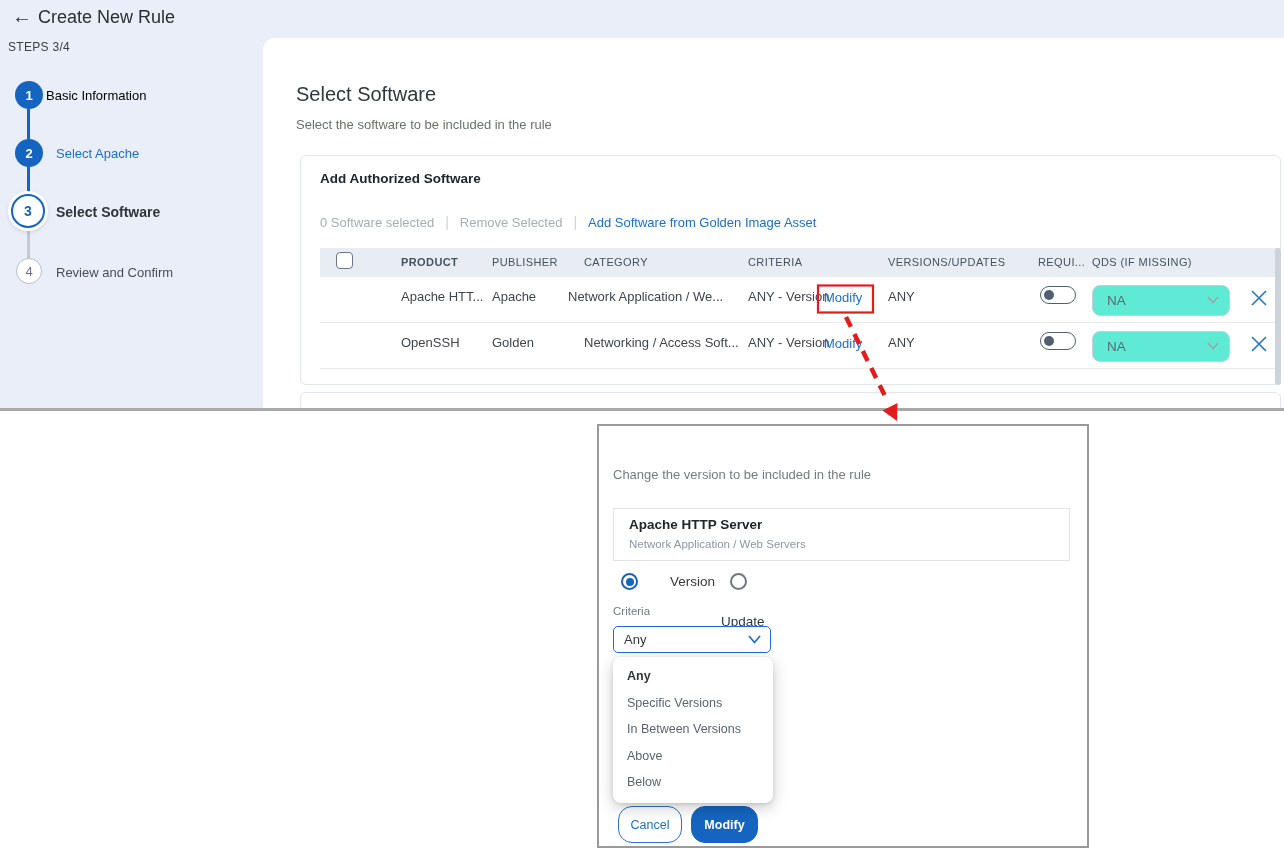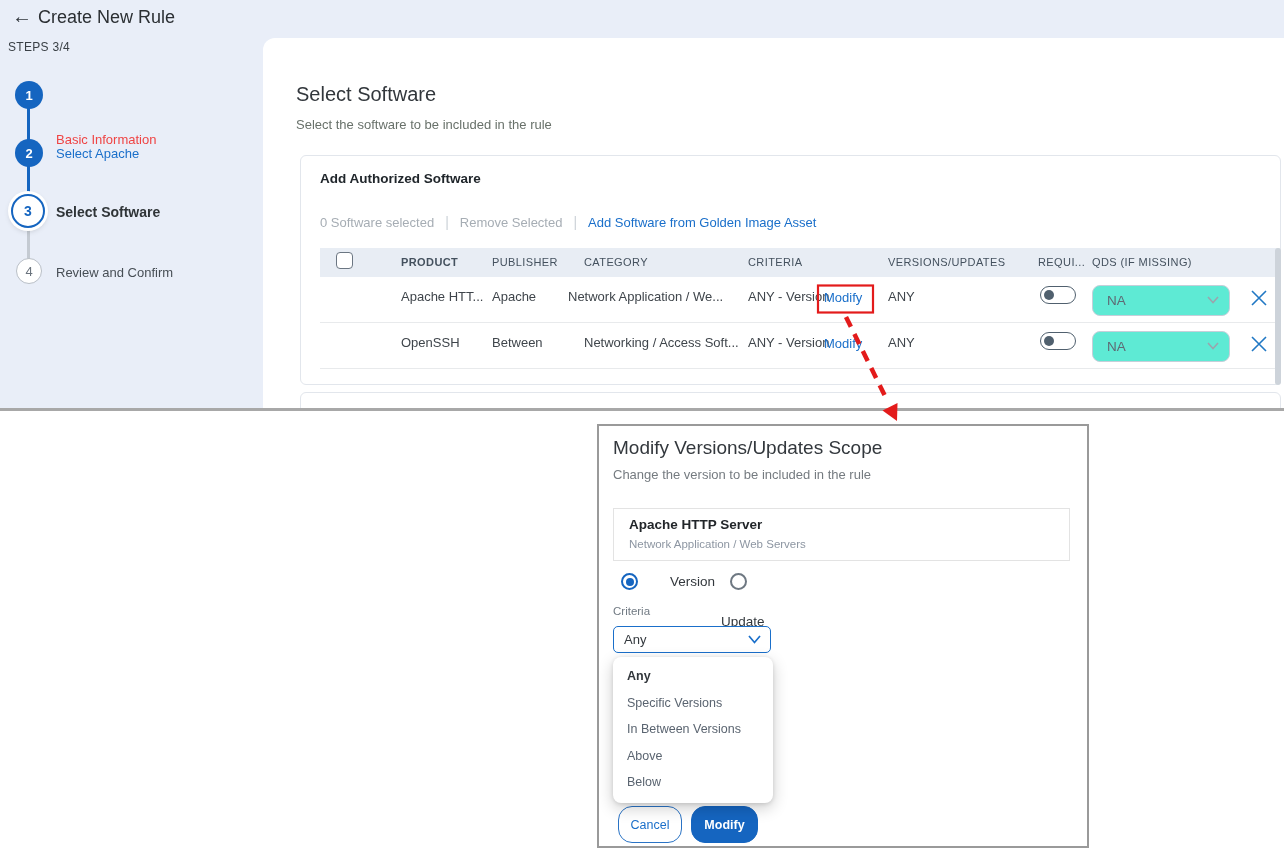--- a/index.html
+++ b/index.html
@@ -19,21 +19,21 @@
   
   .step-line { width:3px; }
   .line-blue { left:27px; top:95px; height:117px; background:#1565c0; }
   .line-gray { left:27px; top:212px; height:60px; background:#c4cad2; }
   .step-circle { border-radius:50%; display:flex; align-items:center; justify-content:center; font-weight:700; cursor:pointer; }
   .circle-filled { width:28px; height:28px; background:#1565c0; color:#fff; font-size:13px; }
   .c1 { left:15px; top:81px; } .c2 { left:15px; top:139px; }
   .circle-current { left:11px; top:194px; width:34px; height:34px; background:#fff; border:2px solid #1565c0; color:#1565c0; font-size:14px; box-shadow:0 0 0 3px #fff, 0 2px 6px rgba(0,0,0,.25); }
   .circle-future { left:16px; top:258px; width:26px; height:26px; background:#fff; border:1px solid #b9bfc7; color:#6a737d; font-size:13px; font-weight:400; }
   .step-label { font-size:13px; cursor:pointer; }
-  .sl1 { left:56px; top:88px; color:#ef4444;margin-top:44px; }
+  .sl1 { left:46px; top:88px; color:#000000; }
   .sl2 { left:56px; top:146px; color:#1a6fca; }
   .sl3 { left:56px; top:204px; color:#2f3437; font-weight:700; font-size:14px; }
   .sl4 { left:56px; top:265px; color:#474e55; }
 
   
   .page-title { left:296px; top:83px; font-size:20px; color:#32373c; font-weight:500; }
   .page-subtitle { left:296px; top:117px; font-size:13px; color:#68716a; }
 
   .sw-card { left:300px; top:155px; width:981px; height:230px; background:#fff; border:1px solid #e2e6ec; border-radius:6px; }
   .sw-card2 { left:300px; top:392px; width:981px; height:17px; background:#fff; border:1px solid #e2e6ec; border-radius:6px 6px 0 0; }
@@ -164,21 +164,21 @@
     <div class="x-btn" style="left:1249px; top:288px;">
       <svg width="20" height="20" viewBox="0 0 20 20">
           <path d="M3 3 L17 17 M17 3 L3 17" stroke="#2178c4" stroke-width="1.6" fill="none"></path>
         </svg>
     </div>
   </div>
   <div class="abs row-border" style="top:322px;"></div>
 
   <div>
     <div class="cell" style="left:401px; top:335px;">OpenSSH</div>
-    <div class="cell" style="left:492px; top:335px;">Between</div>
+    <div class="cell" style="left:492px; top:335px;">Golden</div>
     <div class="cell" style="left:584px; top:335px;">Networking / Access Soft...</div>
     <div class="cell" style="left:748px; top:335px;">ANY - Version</div>
     <div class="cell modify-link" style="left:824px; top:336px;">Modify</div>
     <div class="cell" style="left:888px; top:335px;">ANY</div>
     <div class="toggle" style="left:1040px; top:332px;">
         <span class="knob"></span>
       </div>
     <div class="qds-select" style="left:1092px; top:331px;">
       <span>NA</span>
       <svg width="12" height="8" viewBox="0 0 12 8">
@@ -192,21 +192,20 @@
     </div>
   </div>
   <div class="abs row-border" style="top:368px;"></div>
 
   <div class="abs vscroll"></div>
 
   <div class="abs sw-card2"></div>
   <div class="abs divider"></div>
 
   <div class="abs modal"></div>
-  <div class="abs modal-title">Modify Versions/Updates Scope</div>
   <div class="abs modal-subtitle">Change the version to be included in the rule</div>
 
   <div class="abs sw-box"></div>
   <div class="abs sw-name">Apache HTTP Server</div>
   <div class="abs sw-cat">Network Application / Web Servers</div>
 
   <div class="radio-opt r-version">
     <span class="radio-circle checked"></span>
     <span class="radio-label">Version</span>
   </div>

